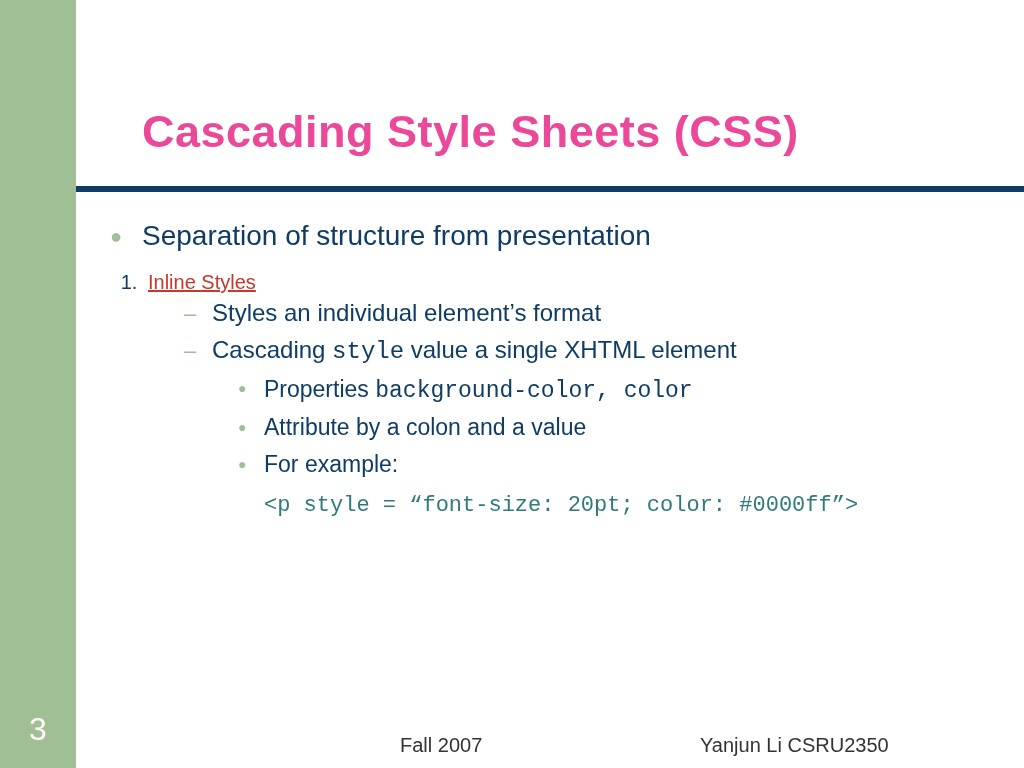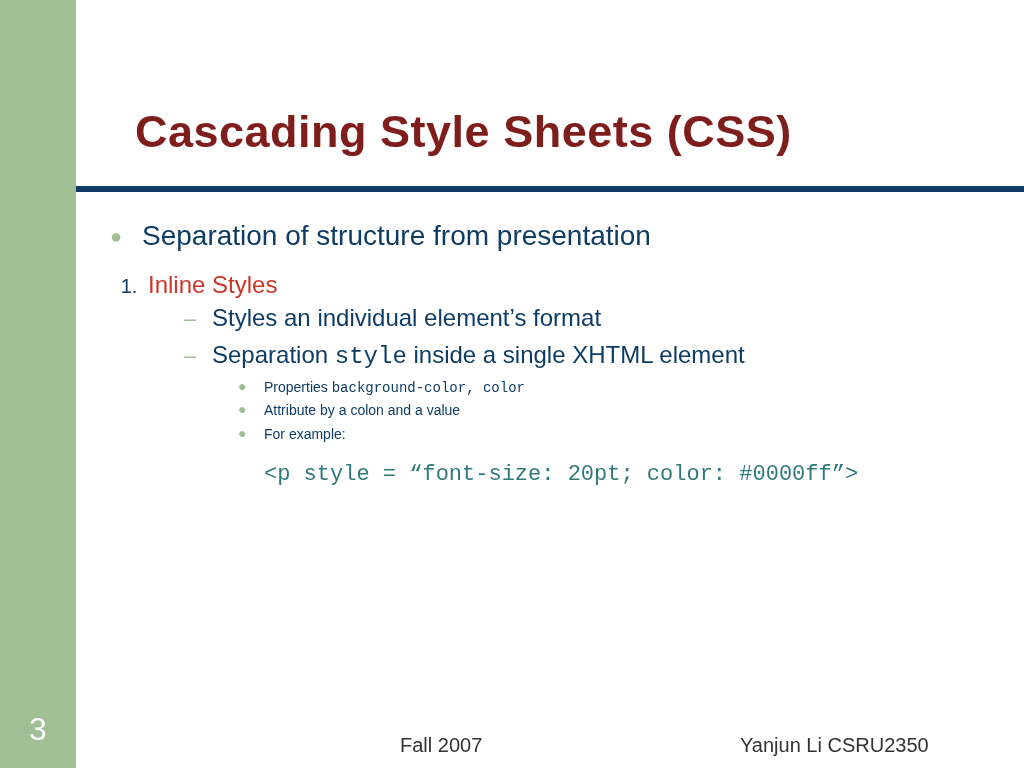--- a/index.html
+++ b/index.html
@@ -31,25 +31,25 @@
     position: absolute;
     left: 76px;
     top: 58px;
     width: 64px;
     height: 64px;
     background: #a0bf95;
     border-top-left-radius: 32px;
   }
   .title {
     position: absolute;
-    left: 135px;
+    left: 142px;
     top: 106px;
     font-size: 45px;
     font-weight: bold;
-    color: #7f1d1d;
+    color: #ec4899;
     letter-spacing: 0.5px;
   }
   .rule {
     position: absolute;
     left: 76px;
     top: 186px;
     width: 948px;
     height: 6px;
     background: #0f3c64;
   }
@@ -88,38 +88,39 @@
   }
   .num-item .num {
     display: inline-block;
     width: 38px;
     text-align: center;
     font-size: 20px;
     color: #0f3c64;
   }
   .num-item .link {
     color: #c9362a;
-    font-size: 24px;
+    text-decoration: underline;
+    font-size: 20px;
   }
   .lvl2 {
     list-style: none;
     font-size: 24px;
     line-height: 1.55;
     margin-left: 74px;
   }
   .lvl2::before {
     content: "–";
     color: #a0bf95;
     display: inline-block;
     width: 28px;
     font-size: 22px;
   }
   .lvl3 {
     list-style: none;
-    font-size: 14px;
+    font-size: 23px;
     line-height: 1.6;
     margin-left: 128px;
   }
   .lvl3::before {
     content: "●";
     color: #a0bf95;
     font-size: 14px;
     display: inline-block;
     width: 26px;
     vertical-align: middle;
@@ -128,40 +129,40 @@
   }
   .mono {
     font-family: "Courier New", Courier, monospace;
   }
   .code-block {
     font-family: "Courier New", Courier, monospace;
     font-size: 22px;
     color: #2f7a7a;
     margin-left: 154px;
     line-height: 1.5;
-    margin-top: 12px;
+    margin-top: 6px;
   }
   .page-num {
     position: absolute;
     left: 0;
     bottom: 20px;
     width: 76px;
     text-align: center;
     font-size: 32px;
     color: #ffffff;
     font-weight: normal;
   }
   .footer {
     position: absolute;
     bottom: 11px;
     font-size: 20px;
     color: #333333;
   }
   .footer.center { left: 400px; }
-  .footer.right  { left: 700px; margin-left: 40px; }
+  .footer.right  { left: 700px; }
 </style>
 </head>
 <body>
 
 <div class="left-stripe"></div>
 <div class="accent-corner"></div>
 <div class="slide"></div>
 
 <div class="title">Cascading Style Sheets (CSS)</div>
 <div class="rule"></div>
@@ -169,21 +170,21 @@
 <div class="content">
   <ul>
     <li class="lvl1"><span>Separation of structure from presentation</span></li>
 
     <li class="num-item">
       <span class="num">1.</span><span class="link">Inline Styles</span>
     </li>
 
     <li class="lvl2"><span>Styles an individual element’s format</span></li>
 
-    <li class="lvl2"><span>Separation </span><span class="mono">style</span><span>  inside a single XHTML element</span></li>
+    <li class="lvl2"><span>Cascading </span><span class="mono">style</span><span>  value a single XHTML element</span></li>
 
 
     <li class="lvl3"><span>Properties </span><span class="mono">background-color, color</span></li>
 
 
     <li class="lvl3"><span>Attribute by a colon and a value</span></li>
 
     <li class="lvl3"><span>For example:</span></li>
   </ul>
 

